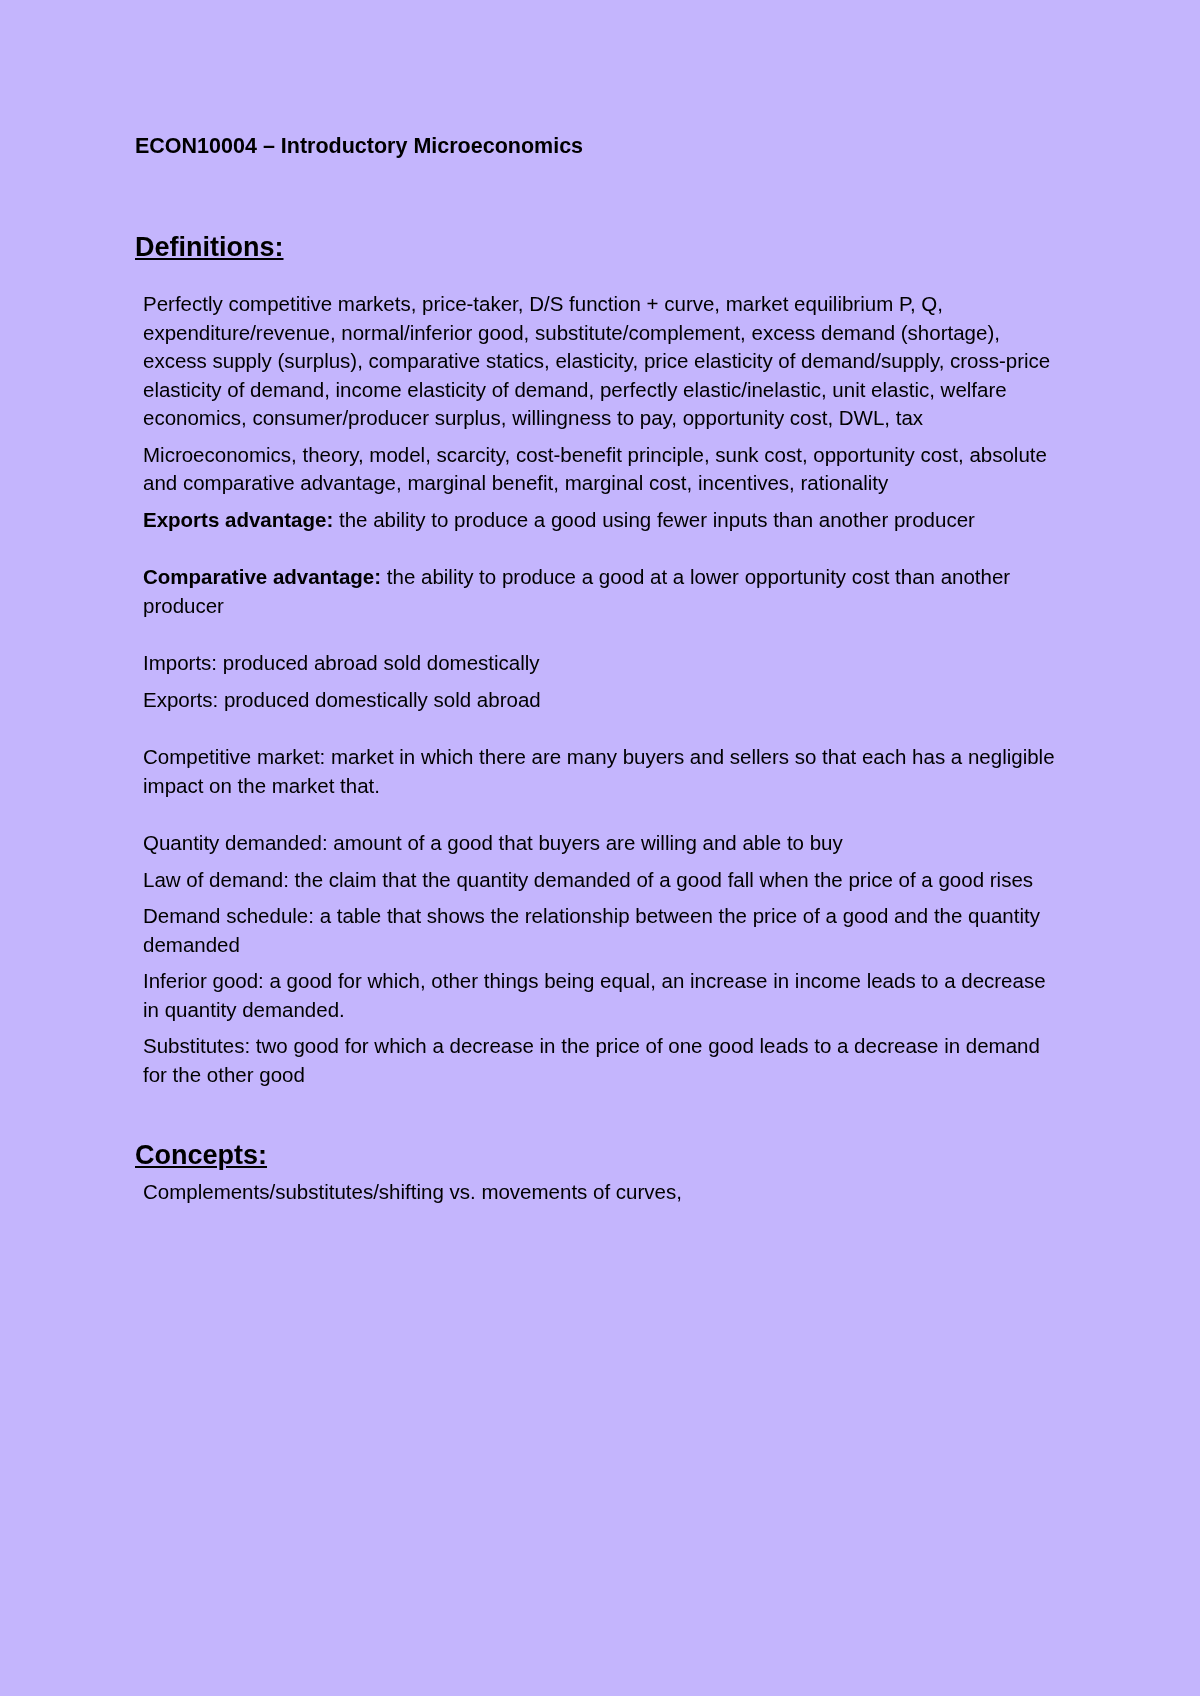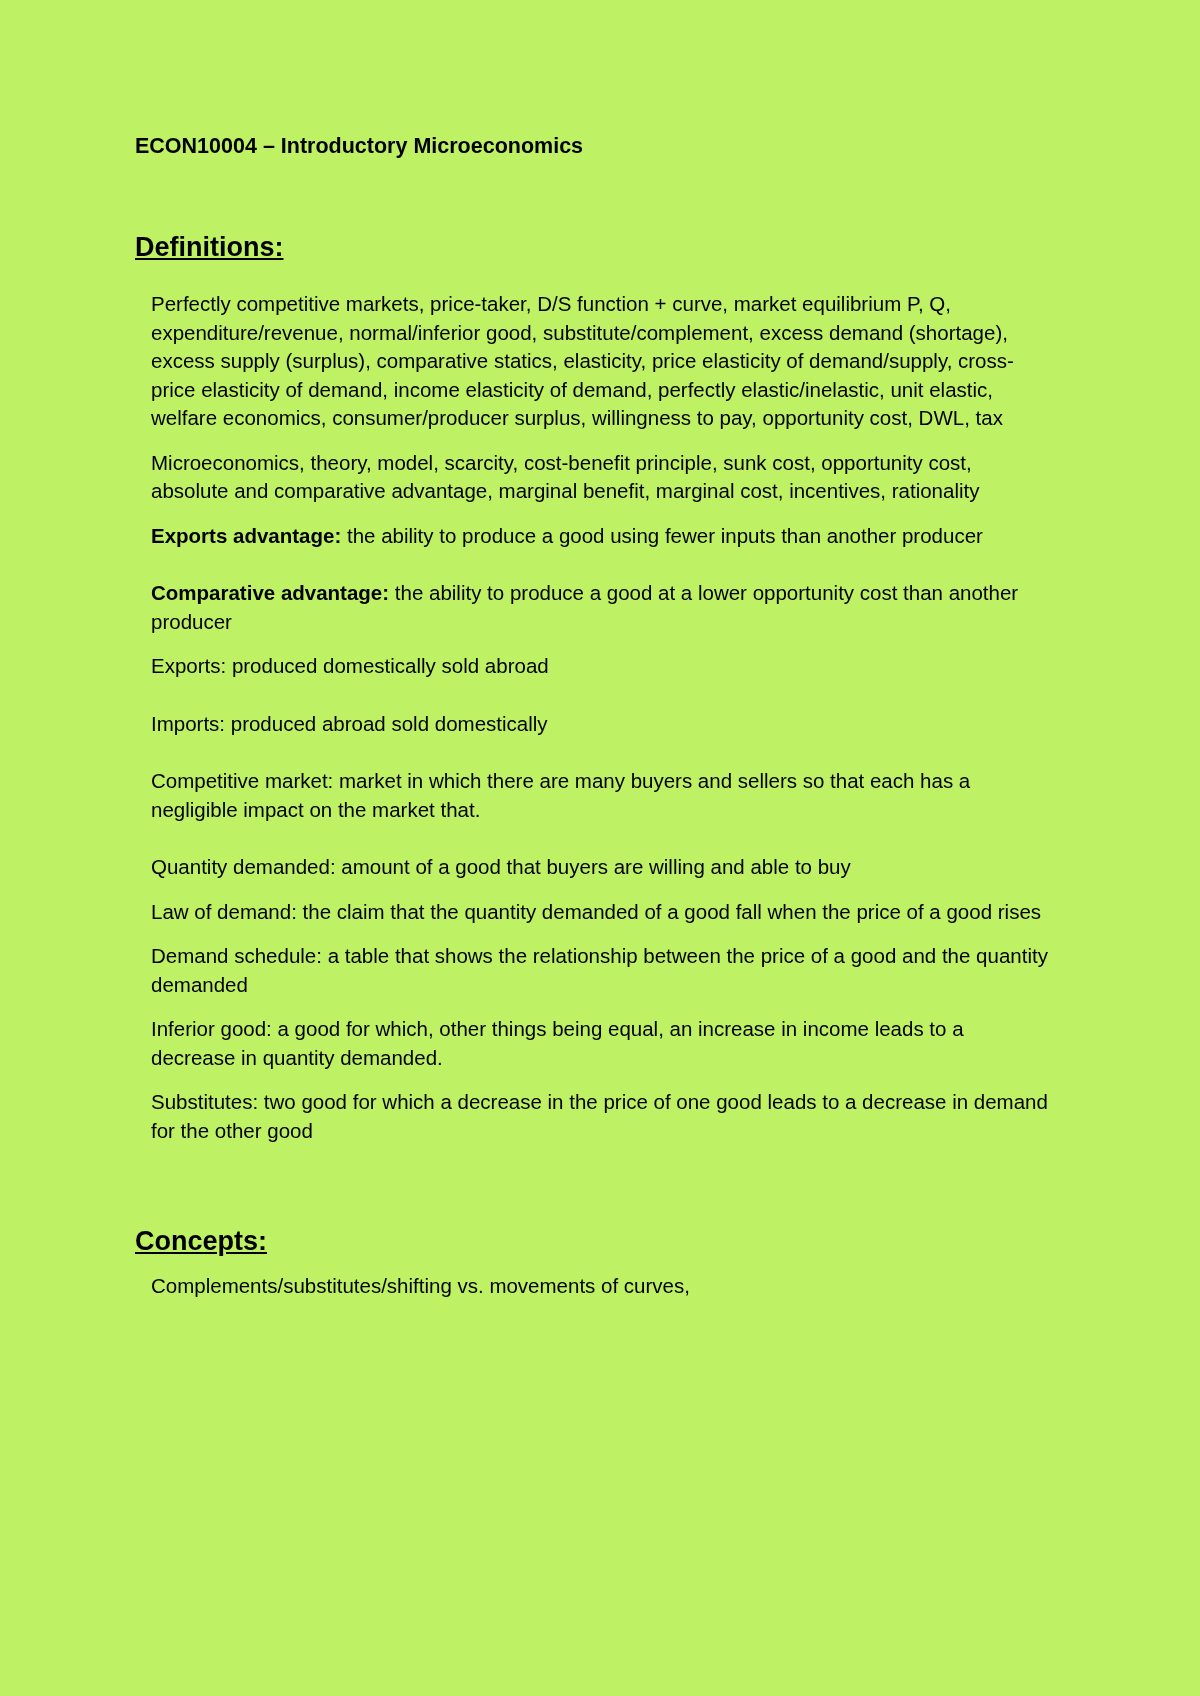--- a/index.html
+++ b/index.html
@@ -12,44 +12,44 @@
     height: 1696px;
     color: #000000;
     font-family: "Liberation Sans", "DejaVu Sans", sans-serif;
     overflow: hidden;
   }
   .page {
     box-sizing: border-box;
     width: 1200px;
     height: 1696px;
     padding: 132px 133px 0 135px;
-    background: #bef264;
+    background: #c4b5fd;
   }
   .doc-title {
     margin: 0;
     font-size: 21.5px;
     font-weight: bold;
     line-height: 29px;
   }
   .heading {
     margin: 0;
     font-size: 27px;
     font-weight: bold;
     text-decoration: underline;
     line-height: 29px;
   }
   .heading.definitions {
     margin-top: 72px;
     margin-bottom: 28px;
   }
   .heading.concepts {
-    margin-top: 82px;
+    margin-top: 52px;
   }
   p.body {
-    margin: 16px;
+    margin: 8px;
     max-width: 935px;
     font-size: 20.5px;
     line-height: 28.5px;
   }
   p.gap {
     margin-top: 29px;
   }
   .term {
     font-weight: bold;
   }
@@ -64,23 +64,23 @@
   <h2 class="heading definitions">Definitions:</h2>
 
   <p class="body">Perfectly competitive markets, price-taker, D/S function + curve, market equilibrium P, Q, expenditure/revenue, normal/inferior good, substitute/complement, excess demand (shortage), excess supply (surplus), comparative statics, elasticity, price elasticity of demand/supply, cross-price elasticity of demand, income elasticity of demand, perfectly elastic/inelastic, unit elastic, welfare economics, consumer/producer surplus, willingness to pay, opportunity cost, DWL, tax</p>
 
   <p class="body">Microeconomics, theory, model, scarcity, cost-benefit principle, sunk cost, opportunity cost, absolute and comparative advantage, marginal benefit, marginal cost, incentives, rationality</p>
 
   <p class="body"><span class="term">Exports advantage:</span><span> the ability to produce a good using fewer inputs than another producer</span></p>
 
   <p class="body gap"><span class="term">Comparative advantage:</span><span> the ability to produce a good at a lower opportunity cost than another producer</span></p>
 
+  <p class="body gap">Imports: produced abroad sold domestically</p>
+
   <p class="body">Exports: produced domestically sold abroad</p>
-
-  <p class="body gap">Imports: produced abroad sold domestically</p>
 
   <p class="body gap">Competitive market: market in which there are many buyers and sellers so that each has a negligible impact on the market that.</p>
 
   <p class="body gap">Quantity demanded: amount of a good that buyers are willing and able to buy</p>
 
   <p class="body">Law of demand: the claim that the quantity demanded of a good fall when the price of a good rises</p>
 
   <p class="body">Demand schedule: a table that shows the relationship between the price of a good and the quantity demanded</p>
 
 

